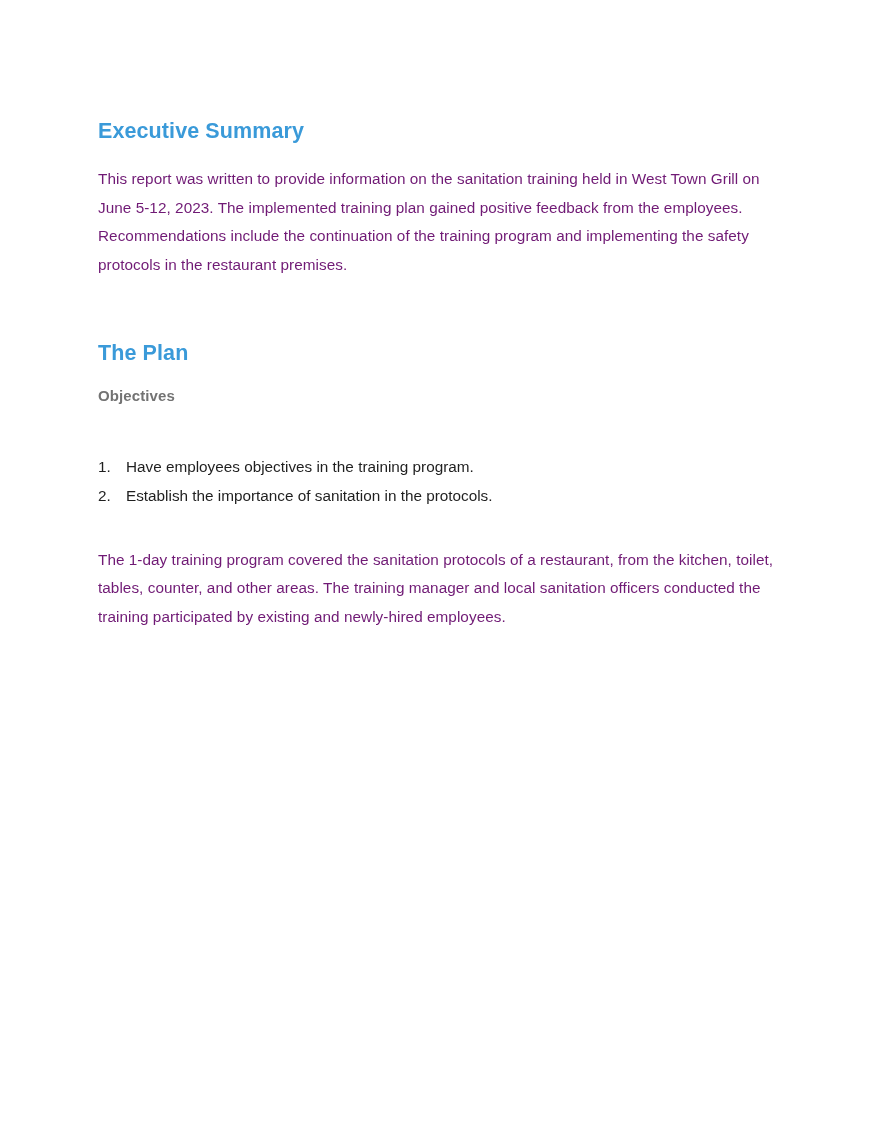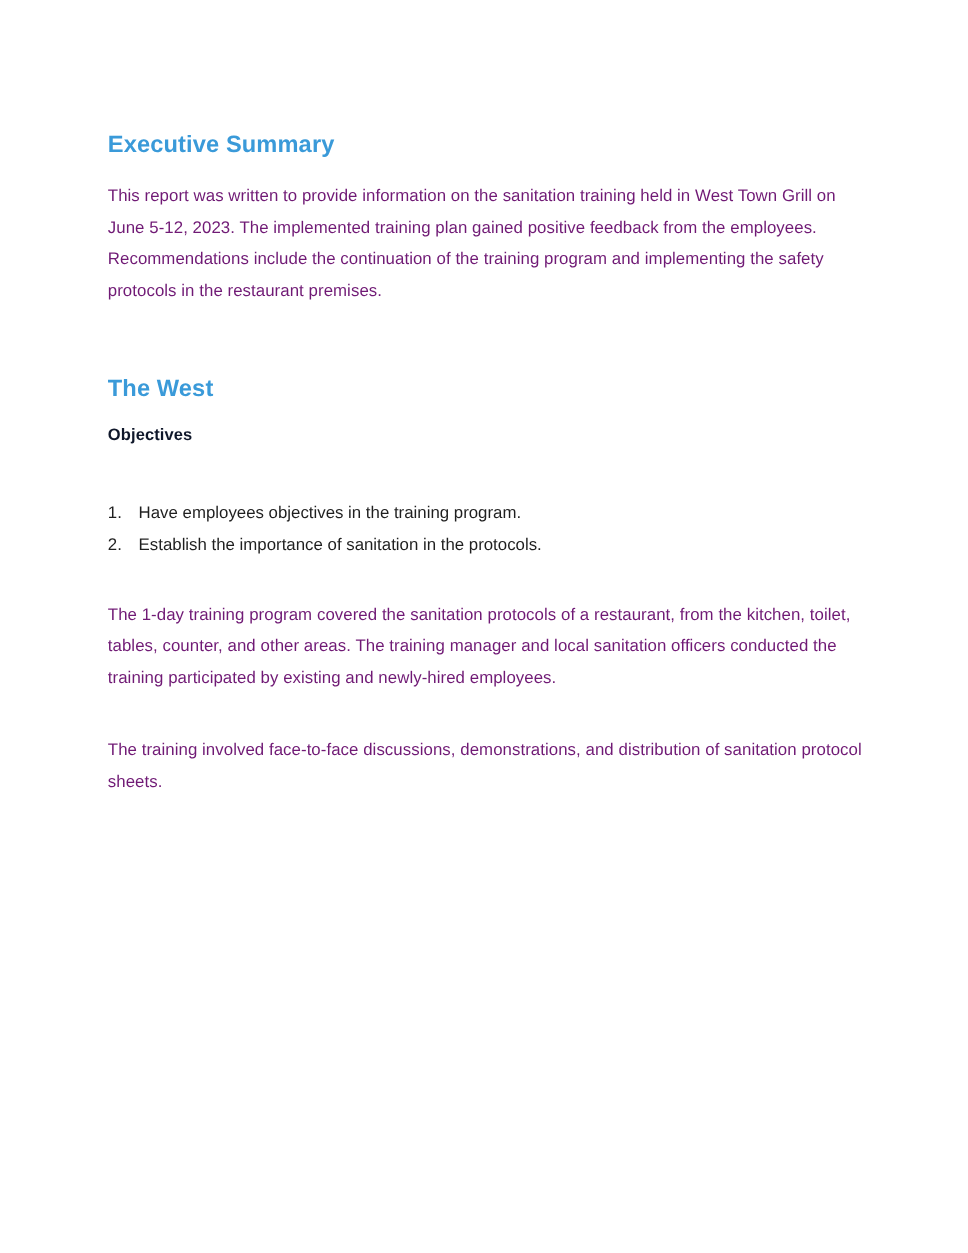--- a/index.html
+++ b/index.html
@@ -26,21 +26,21 @@
     font-size: 21.5px;
     font-weight: bold;
     color: #3a9ad9;
     letter-spacing: 0.1px;
     margin: 0 0 20px 0;
     line-height: 1.25;
   }
   .h2 {
     font-size: 15px;
     font-weight: bold;
-    color: #0f172a;
+    color: #737373;
     letter-spacing: 0.1px;
     margin: 0 0 20px 0;
     line-height: 1.25;
   }
   .body-text {
     font-size: 15.3px;
     line-height: 28.8px;
     color: #701a75;
     margin: 0;
     max-width: 686px;
@@ -74,21 +74,21 @@
 <div class="page">
 
   <div class="section">
     <h1 class="h1">Executive Summary</h1>
     <p class="body-text">This report was written to provide information on the sanitation training held in West Town Grill on June 5-12, 2023. The implemented training plan gained positive feedback from the employees. Recommendations include the continuation of the training program and implementing the safety protocols in the restaurant premises.</p>
   </div>
 
   <div class="gap-lg"></div>
 
   <div class="section">
-    <h1 class="h1">The West</h1>
+    <h1 class="h1">The Plan</h1>
   </div>
 
   <div class="section">
     <h2 class="h2">Objectives</h2>
     <div class="gap-sm"></div>
     <ol class="num-list">
       <li class="num-item">
         <span class="num-marker">1.</span>
         <span class="num-text">Have employees objectives in the training program.</span>
       </li>
@@ -101,16 +101,15 @@
 
   <div class="gap-md"></div>
 
   <div class="section">
     <p class="body-text">The 1-day training program covered the sanitation protocols of a restaurant, from the kitchen, toilet, tables, counter, and other areas. The training manager and local sanitation officers conducted the training participated by existing and newly-hired employees.</p>
   </div>
 
   <div class="gap-md"></div>
 
   <div class="section">
-    <p class="body-text">The training involved face-to-face discussions, demonstrations, and distribution of sanitation protocol sheets.</p>
   </div>
 
 </div>
 
 </body></html>

